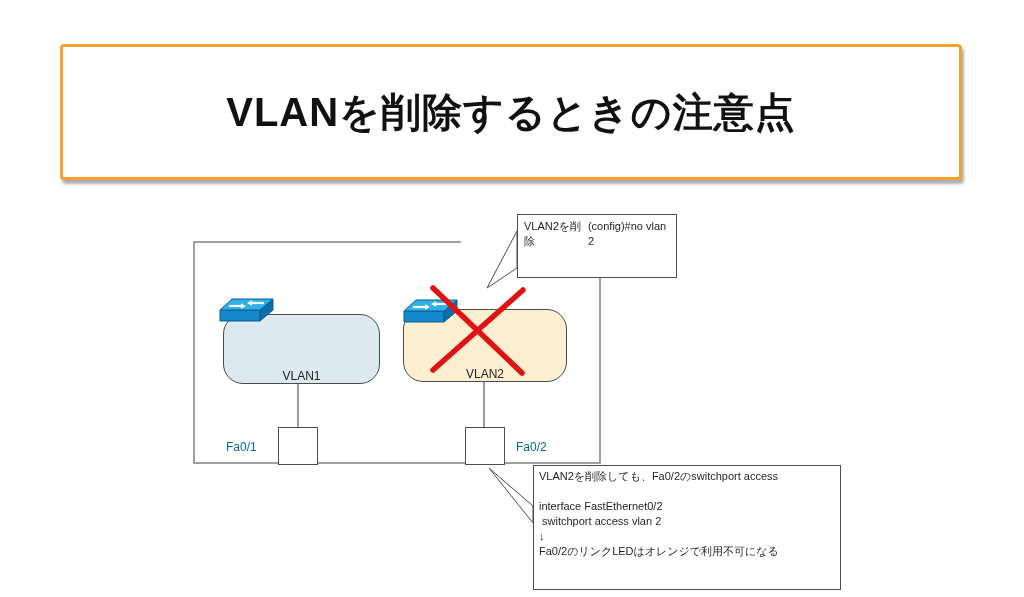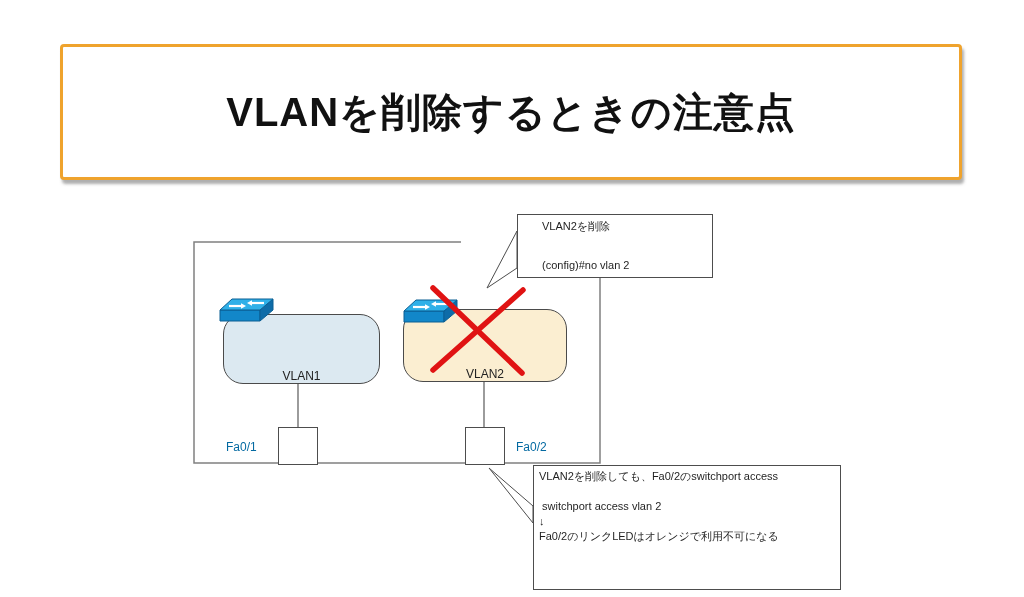--- a/index.html
+++ b/index.html
@@ -32,22 +32,22 @@
   .port1{left:278px;top:427px;}
   .port2{left:465px;top:427px;}
   .port-label{position:absolute;font-size:12px;color:#0369a1;}
   .plabel1{left:226px;top:440px;}
   .plabel2{left:516px;top:440px;}
 
   
   .callout{position:absolute;background:#ffffff;border:1.2px solid #4d4d4d;
            font-size:11px;color:#1f1f1f;}
   .callout .c-line{white-space:pre-wrap;line-height:15px;min-height:15px;}
-  .callout-top{left:517px;top:214px;width:146px;height:54px;padding:4px 24px;
-               display:flex;flex-direction:column;justify-content:space-between;}
+  .callout-top{left:517px;top:214px;width:146px;height:54px;padding:4px 6px;
+               display:flex;flex-direction:row;justify-content:space-between;}
   .callout-bottom{left:533px;top:465px;width:296px;height:117px;padding:3px 5px;}
 </style>
 </head>
 <body>
 
 <div class="stage">
 
   <div class="title-box">
     <h1>VLANを削除するときの注意点</h1>
   </div>
@@ -104,18 +104,19 @@
   </svg>
 
   <div class="callout callout-top">
     <div class="c-line">VLAN2を削除</div>
     <div class="c-line">(config)#no vlan 2</div>
   </div>
 
   <div class="callout callout-bottom">
     <div class="c-line">VLAN2を削除しても、Fa0/2のswitchport access</div>
     <div class="c-line"></div>
+    <div class="c-line">interface FastEthernet0/2</div>
     <div class="c-line"> switchport access vlan 2</div>
     <div class="c-line">↓</div>
     <div class="c-line">Fa0/2のリンクLEDはオレンジで利用不可になる</div>
   </div>
 
 </div>
 
 </body></html>

